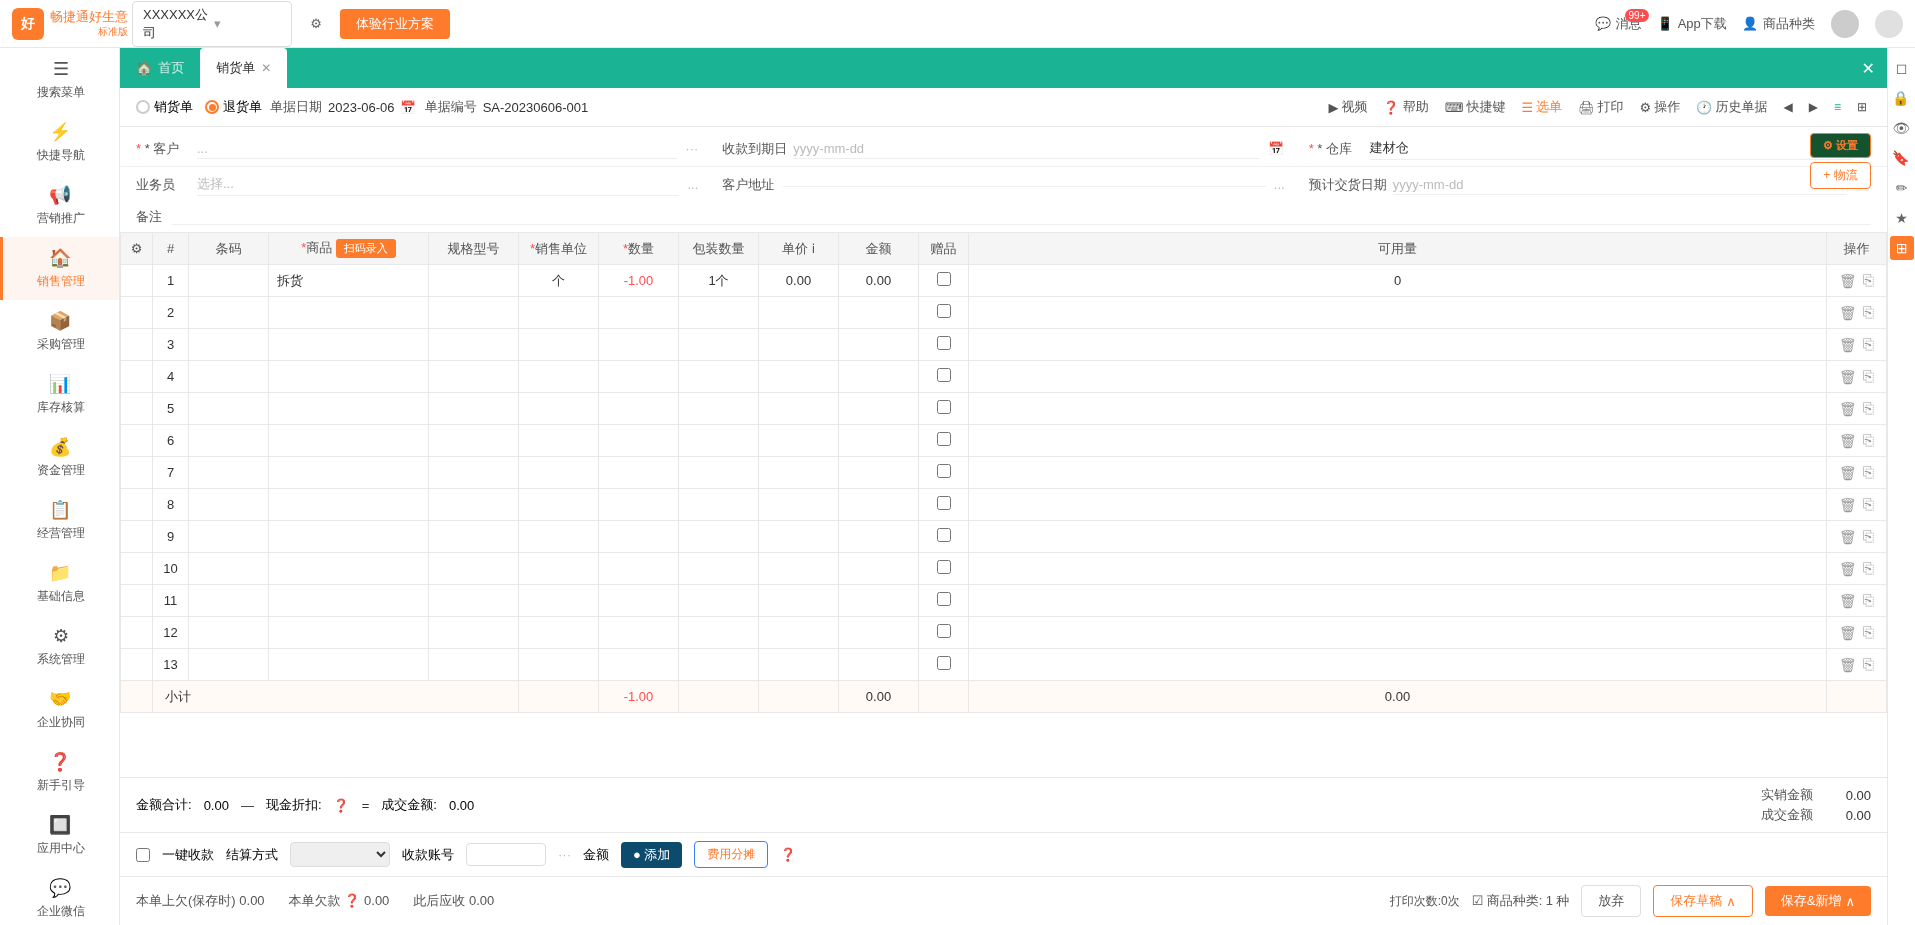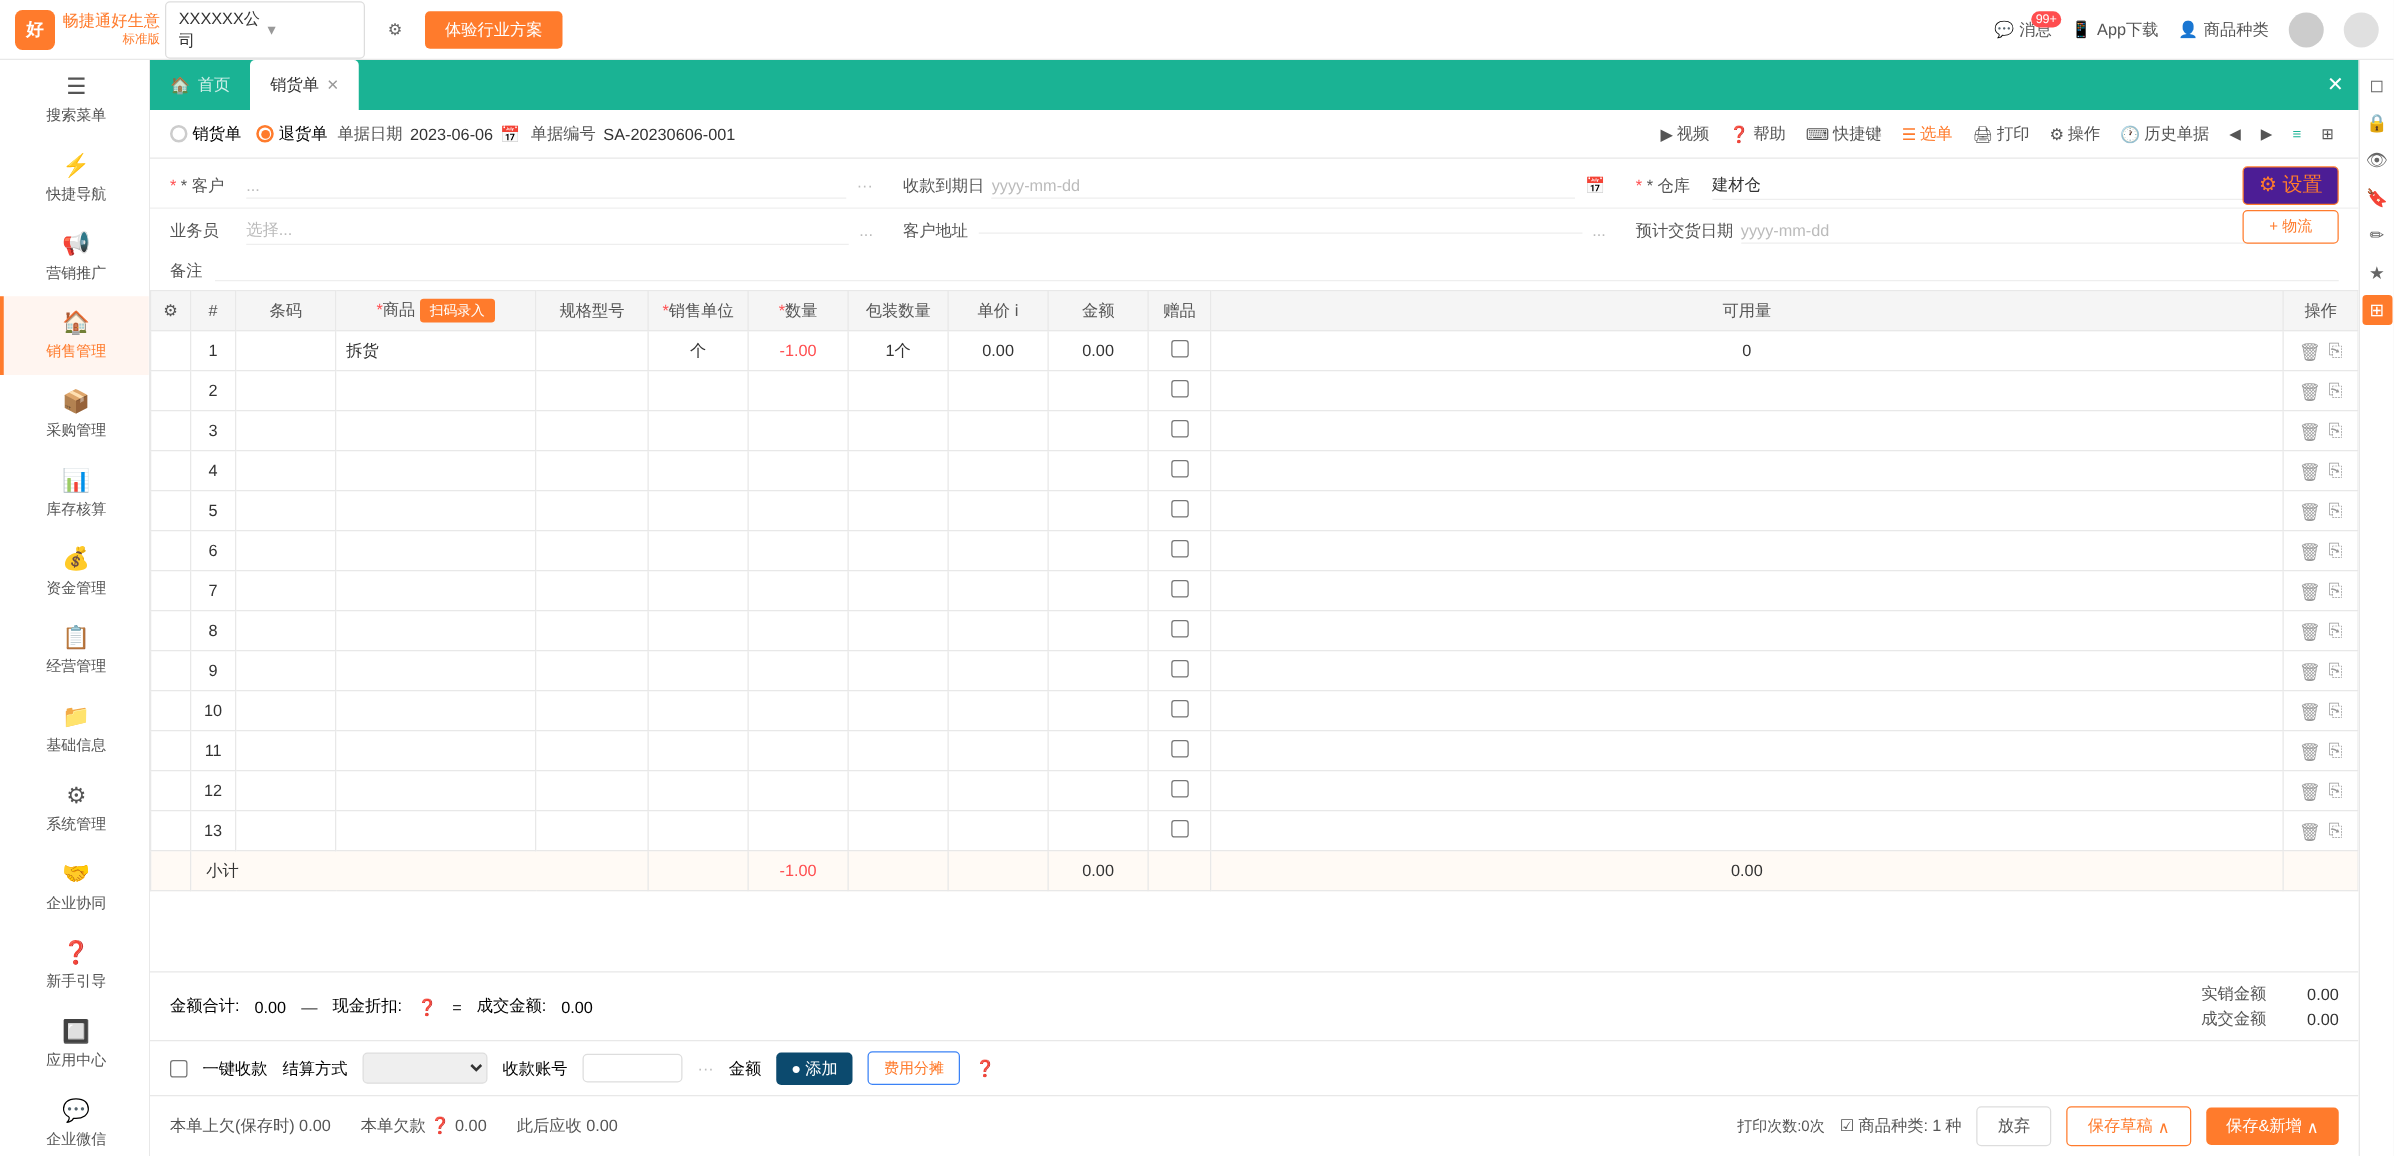--- a/index.html
+++ b/index.html
@@ -197,27 +197,28 @@
     }
     .form-date { font-weight: 500; color: #333; }
     .toolbar-right { margin-left: auto; display: flex; align-items: center; gap: 8px; }
     .toolbar-btn {
       display: flex; align-items: center; gap: 3px;
       color: #555; cursor: pointer; font-size: 12px;
       padding: 2px 4px;
     }
     .field-placeholder { color: #bbb; }
     .settings-btn {
-      background: #4c1d95;
+      background: #14532d;
       border: 1px solid #ff7b2c;
       color: #ff7b2c;
       padding: 4px 12px;
       border-radius: 4px;
       cursor: pointer;
-      font-size: 16px;
+      font-size: 11px;
+      font-weight: bold;
     }
     .logistics-btn {
       background: #fff;
       border: 1px solid #ff7b2c;
       color: #ff7b2c;
       padding: 4px 12px;
       border-radius: 4px;
       cursor: pointer;
       font-size: 12px;
     }

